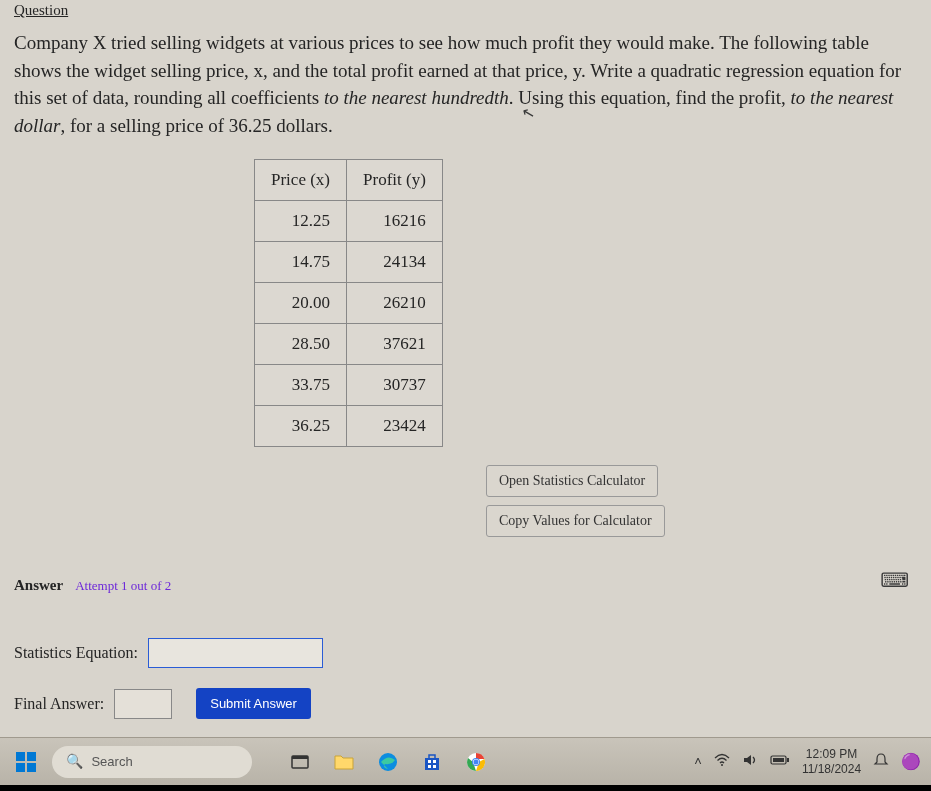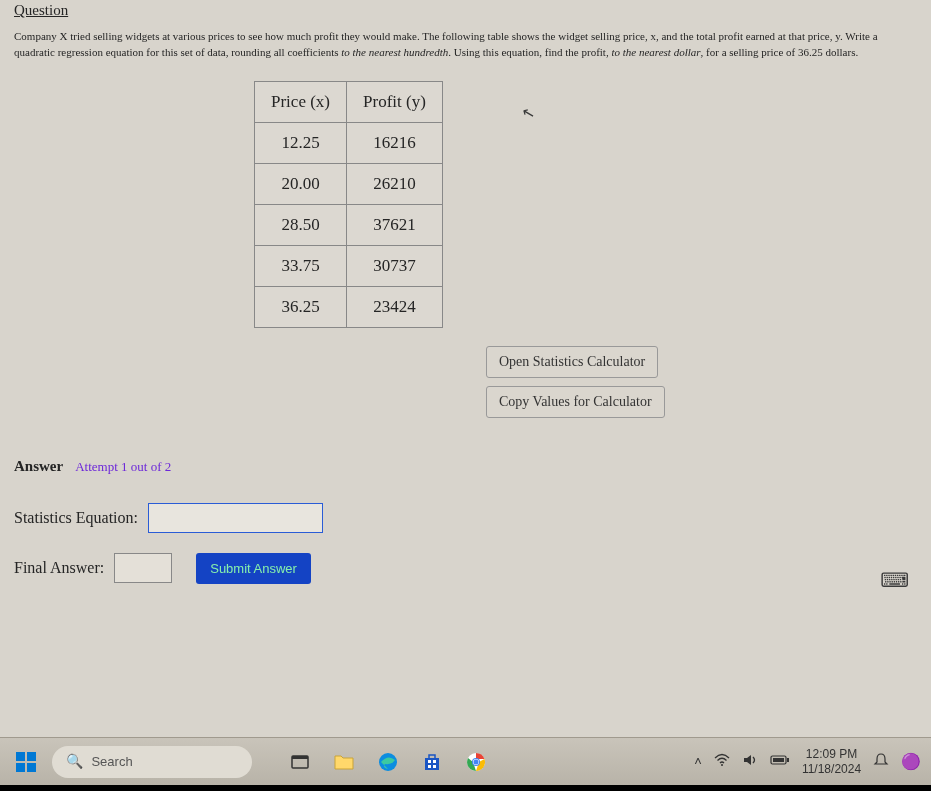--- a/index.html
+++ b/index.html
@@ -19,41 +19,41 @@
     .content {
       padding: 0 14px;
     }
     .question-label {
       font-size: 15px;
       margin-bottom: 10px;
       margin-top: 2px;
       text-decoration: underline;
     }
     .question-text {
-      font-size: 11px;
+      font-size: 19px;
       line-height: 1.45;
       margin-bottom: 20px;
       max-width: 900px;
     }
     .italic {
       font-style: italic;
     }
     .table-wrap {
       margin-left: 240px;
       margin-bottom: 20px;
     }
     table {
       border-collapse: collapse;
       background: #dcd8d1;
     }
     td {
       border: 1px solid #888;
       padding: 10px 16px;
       font-size: 17px;
-      text-align: center;
+      text-align: right;
       min-width: 78px;
     }
     .buttons-wrap {
       margin-left: 232px;
       margin-top: 18px;
     }
     .action-btn {
       display: block;
       border: 1px solid #999;
       background: #dad6ce;
@@ -66,21 +66,21 @@
       color: #333;
     }
     .answer-section {
       margin-top: 40px;
       padding: 0 14px;
     }
     .answer-row {
       display: flex;
       align-items: baseline;
       gap: 12px;
-      margin-bottom: 28px;
+      margin-bottom: 44px;
     }
     .answer-label {
       font-weight: bold;
       font-size: 15px;
     }
     .attempt {
       font-size: 13px;
       color: #6d28d9;
     }
     .form-row {
@@ -102,21 +102,21 @@
     }
     .final-input {
       width: 58px;
       height: 30px;
       border: 1px solid #888;
       background: #e4e0d8;
       padding: 3px 6px;
     }
     .submit-btn {
       background: #1443c4;
-      color: #86efac;
+      color: #ffffff;
       border: none;
       padding: 8px 14px;
       font-size: 13px;
       font-family: Arial, sans-serif;
       border-radius: 3px;
       cursor: pointer;
       margin-left: 14px;
     }
     .keyboard-icon {
       position: absolute;
@@ -237,20 +237,24 @@
       <tbody>
           <tr>
         <td>Price (x)</td>
         <td>Profit (y)</td>
       </tr>
       <tr>
             <td>12.25</td>
             <td>16216</td>
           </tr>
       <tr>
+            <td>14.75</td>
+            <td>24134</td>
+          </tr>
+      <tr>
             <td>20.00</td>
             <td>26210</td>
           </tr>
       <tr>
             <td>28.50</td>
             <td>37621</td>
           </tr>
       <tr>
             <td>33.75</td>
             <td>30737</td>

